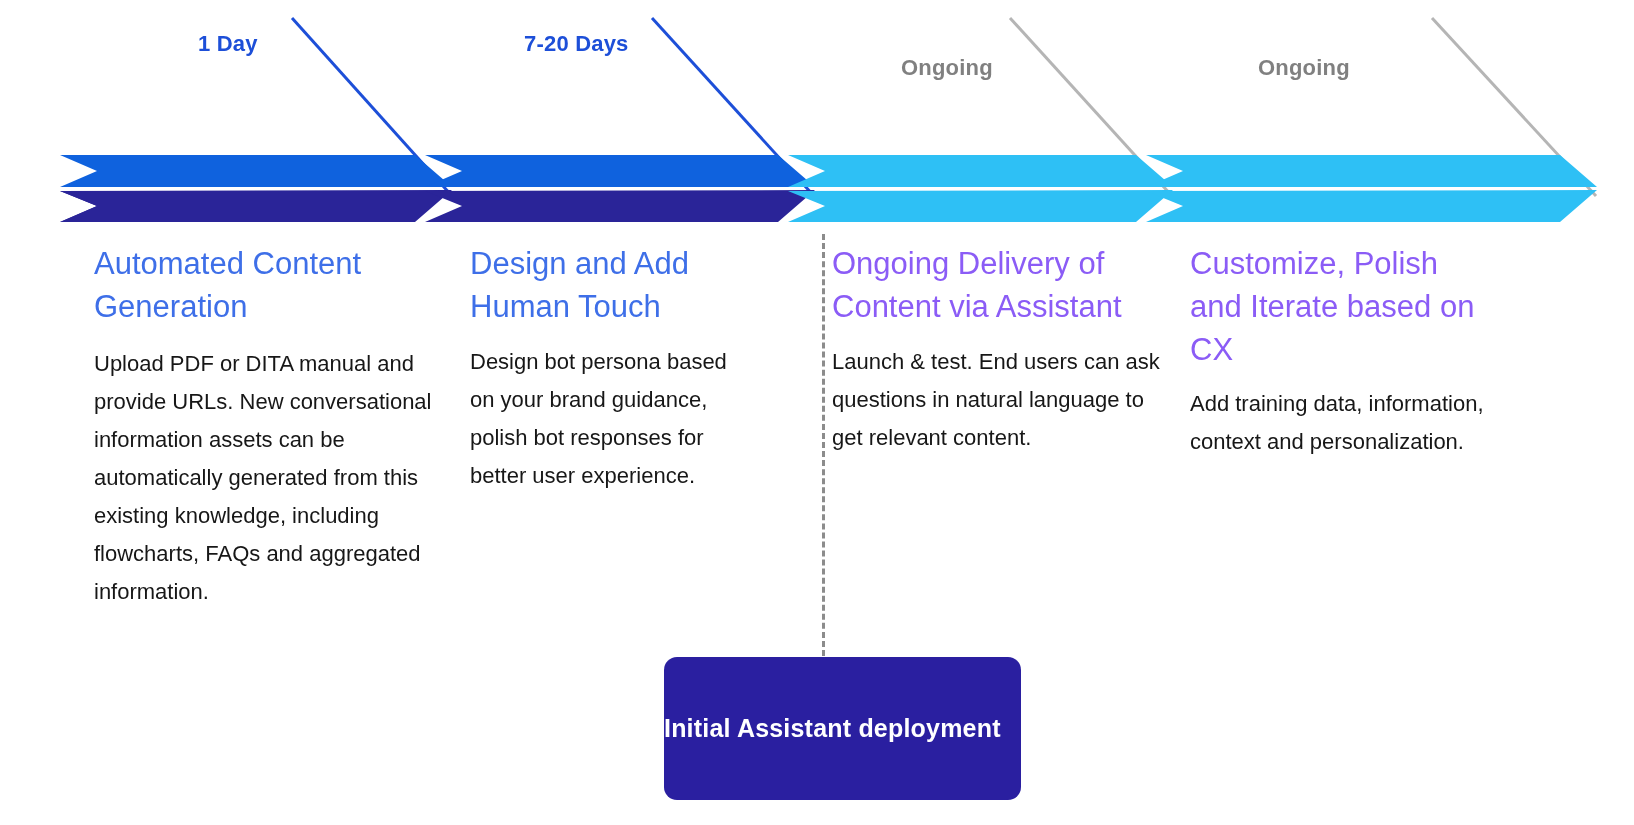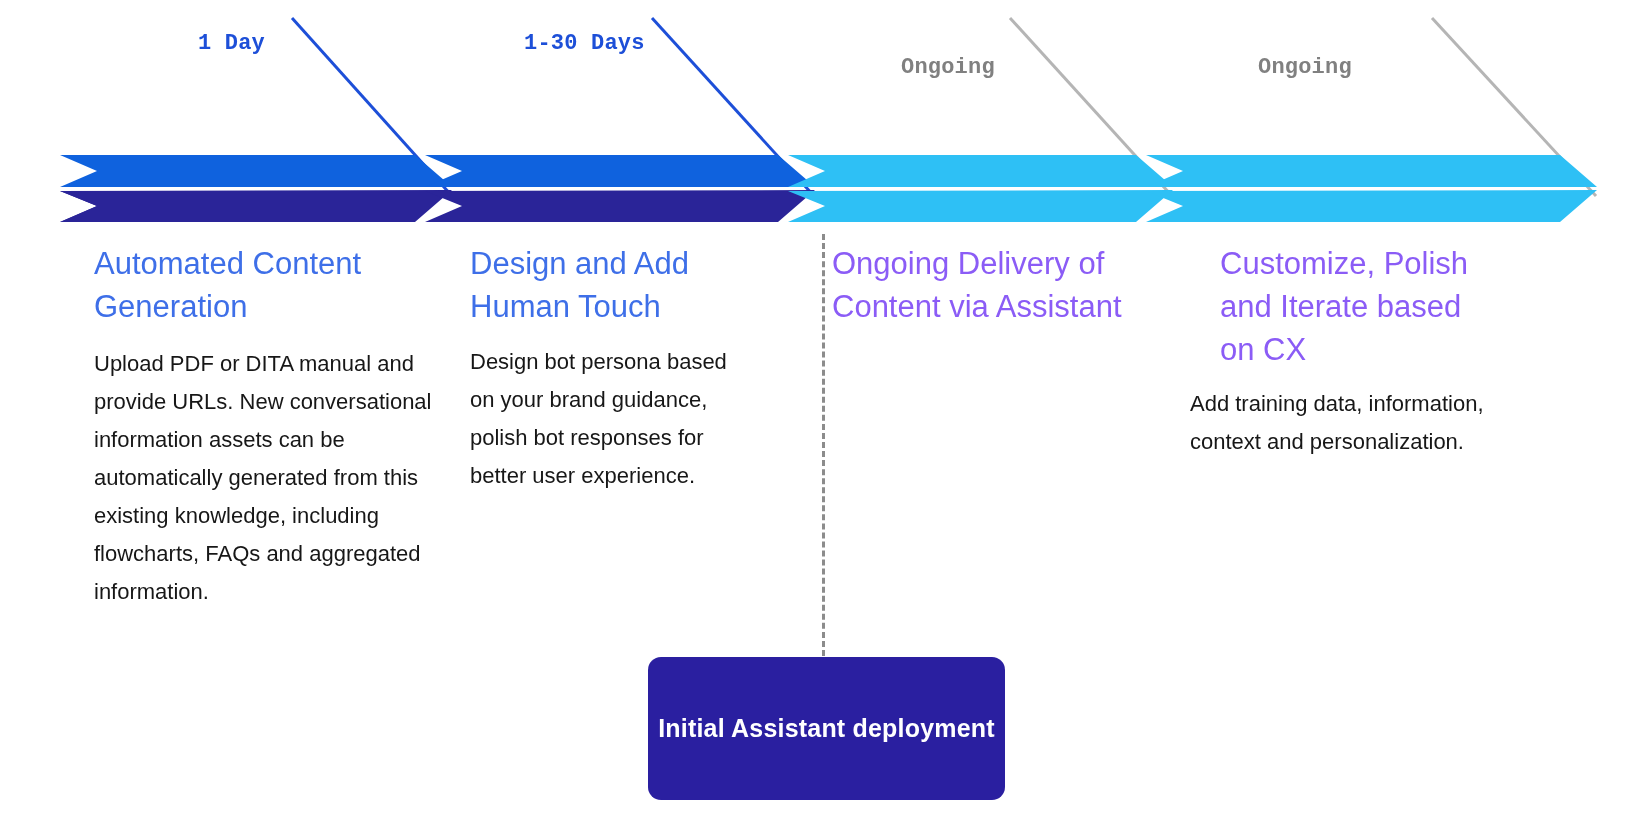--- a/index.html
+++ b/index.html
@@ -30,21 +30,20 @@
     height: 240px;
   }
 
   
   .duration-label {
     position: absolute;
     font-size: 22px;
     font-weight: bold;
     white-space: nowrap;
     letter-spacing: 0.2px;
-    font-family: Liberation Mono, monospace;
   }
   .duration-label.blue  { color: #1D4FD8; }
   .duration-label.gray  { color: #808080; margin-top: 24px; }
 
   #duration-label-0 { left: 198px;  top: 31px; }
   #duration-label-1 { left: 524px;  top: 31px; }
   #duration-label-2 { left: 901px;  top: 31px; }
   #duration-label-3 { left: 1258px; top: 31px; }
 
   
@@ -61,21 +60,21 @@
     font-size: 31px;
     font-weight: 400;
     line-height: 1.38;
     margin: 0 0 16px 0;
   }
   .stage-heading.accent  { color: #3E6FE8; }
   .stage-heading.muted   { color: #8b5cf6; }
 
   #stage-col-1 .stage-heading { margin-bottom: 14px; }
   #stage-col-2 .stage-heading { margin-bottom: 14px; }
-  #stage-col-3 .stage-heading { margin-bottom: 14px; margin-left: 30px; }
+  #stage-col-3 .stage-heading { margin-bottom: 14px; }
 
   .stage-body {
     font-size: 22px;
     line-height: 1.73;
     color: #171717;
     margin: 0;
   }
 
   
   #section-divider {
@@ -83,29 +82,29 @@
     left: 822px;
     top: 234px;
     width: 0;
     height: 422px;
     border-left: 3px dashed #8C8C8C;
   }
 
   
   #deployment-badge {
     position: absolute;
-    left: 648px;
+    left: 664px;
     top: 657px;
     width: 357px;
     height: 143px;
     background: #2A1FA0;
     border-radius: 13px;
     display: flex;
     align-items: center;
-    justify-content: center;
+    justify-content: flex-start;
   }
   #deployment-badge-text {
     color: #ffffff;
     font-size: 25px;
     font-weight: bold;
     line-height: 1.42;
     text-align: center;
     letter-spacing: 0.2px;
   }
 </style>
@@ -133,36 +132,37 @@
     <polygon points="60,191 452,190 415,222 60,222 97,206" fill="#2A2498"></polygon>
 
     <polygon points="425,191 815,190 778,222 425,222 462,206" fill="#2A2498"></polygon>
 
     <polygon points="788,191 1173,190 1136,222 788,222 825,206" fill="#2EC0F5"></polygon>
 
     <polygon points="1146,191 1597,190 1560,222 1146,222 1183,206" fill="#2EC0F5"></polygon>
   </svg>
 
   <div class="duration-label blue" id="duration-label-0">1 Day</div>
-  <div class="duration-label blue" id="duration-label-1">1-30 Days</div>
+  <div class="duration-label blue" id="duration-label-1">7-20 Days</div>
   <div class="duration-label gray" id="duration-label-2">Ongoing</div>
   <div class="duration-label gray" id="duration-label-3">Ongoing</div>
 
   <div class="stage-column" id="stage-col-1">
     <h2 class="stage-heading accent">Design and Add Human Touch</h2>
     <p class="stage-body">Design bot persona based on your brand guidance, polish bot responses for better user experience.</p>
   </div>
 
   <div class="stage-column" id="stage-col-0">
     <h2 class="stage-heading accent">Automated Content Generation</h2>
     <p class="stage-body">Upload PDF or DITA manual and provide URLs. New conversational information assets can be automatically generated from this existing knowledge, including flowcharts, FAQs and aggregated information.</p>
   </div>
 
   <div class="stage-column" id="stage-col-2">
     <h2 class="stage-heading muted">Ongoing Delivery of Content via Assistant</h2>
+    <p class="stage-body">Launch &amp; test. End users can ask questions in natural language to get relevant content.</p>
   </div>
 
   <div class="stage-column" id="stage-col-3">
     <h2 class="stage-heading muted">Customize, Polish and Iterate based on CX</h2>
     <p class="stage-body">Add training data, information, context and personalization.</p>
   </div>
 
   <div id="section-divider"></div>
 
   <div id="deployment-badge">

